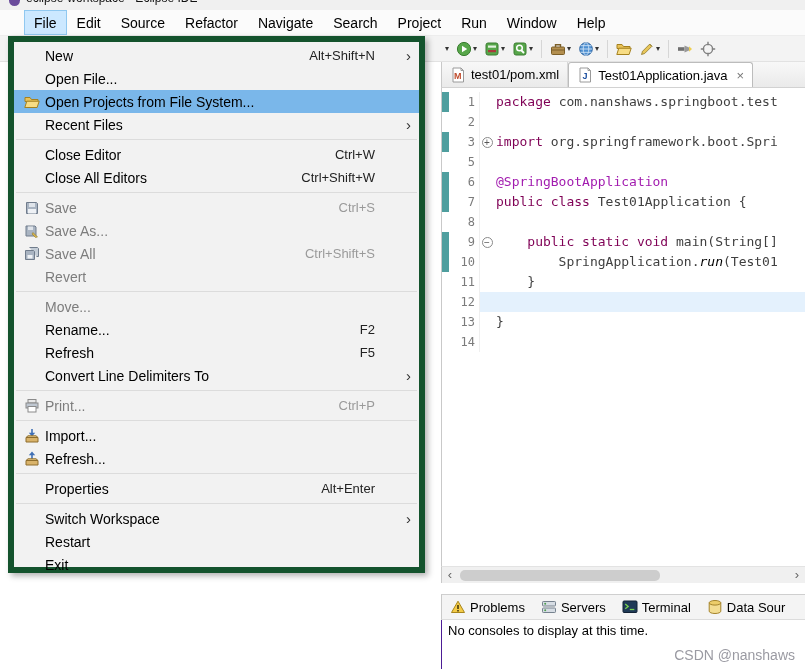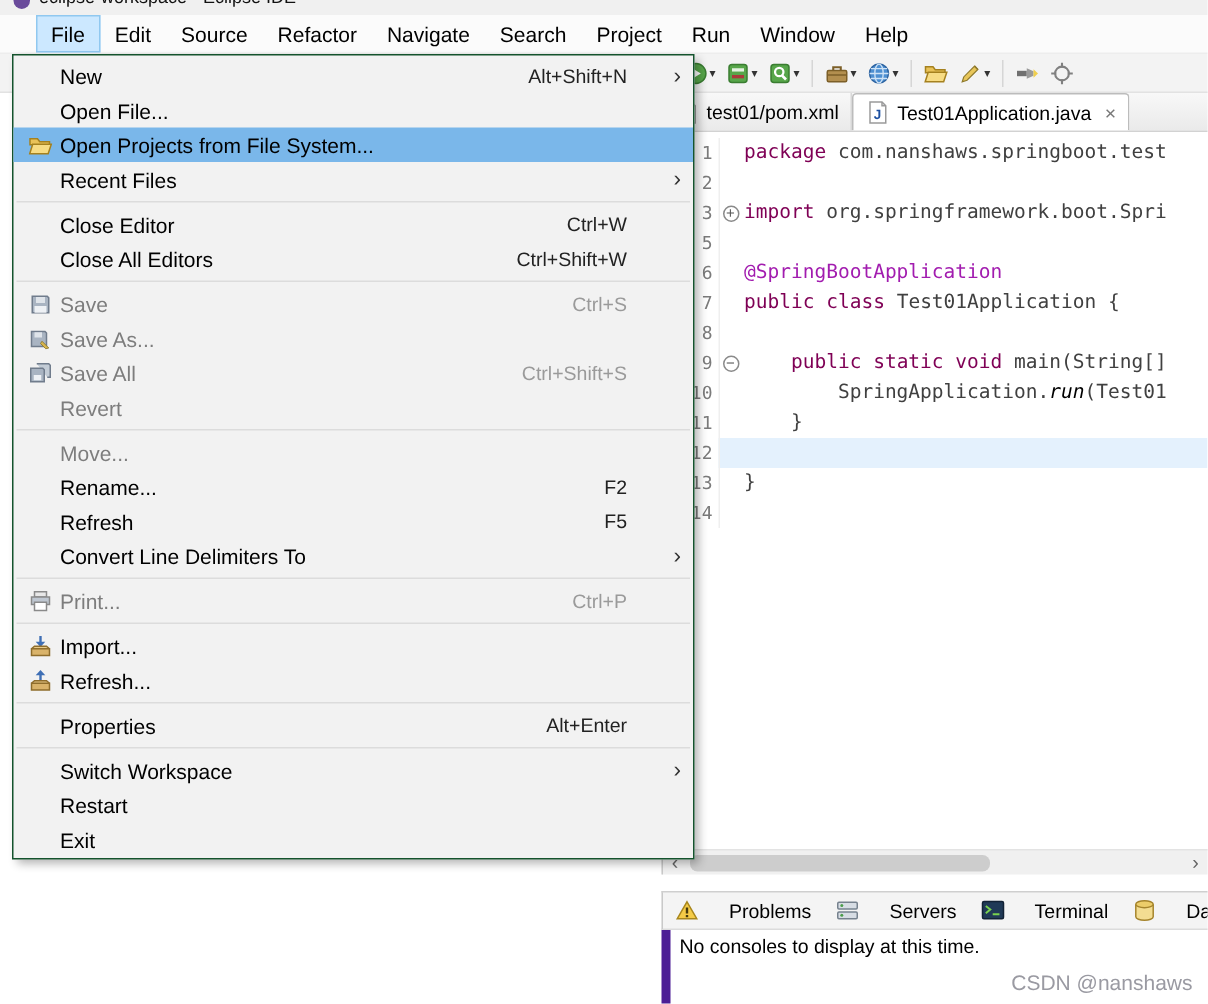--- a/index.html
+++ b/index.html
@@ -49,29 +49,29 @@
   
   .hscroll{position:absolute;left:441px;top:566px;width:364px;height:17px;background:#f0f0f0;border-left:1px solid #c9c9c9;border-top:1px solid #e3e3e3;display:flex;align-items:center}
   .hs-arrow{width:16px;text-align:center;color:#666;font-size:13px;line-height:16px}
   .hs-left::before{content:"‹"}
   .hs-right{margin-left:auto}
   .hs-right::before{content:"›"}
   .hs-thumb{height:11px;width:200px;background:#cdcdcd;border-radius:5px;flex:none;margin-left:2px}
 
   
   .btabbar{position:absolute;left:441px;top:594px;width:364px;height:26px;background:#f4f4f4;border-left:1px solid #c9c9c9;border-top:1px solid #cfcfcf;border-bottom:1px solid #dcdcdc;display:flex;align-items:center;font-size:13px;overflow:hidden}
-  .btab{display:flex;align-items:center;gap:20px;padding:0 8px;height:100%;white-space:nowrap}
-
-  
-  .console{position:absolute;left:441px;top:620px;width:364px;height:49px;background:#fff;border-left:6px solid #4c1d95}
+  .btab{display:flex;align-items:center;gap:4px;padding:0 8px;height:100%;white-space:nowrap}
+
+  
+  .console{position:absolute;left:441px;top:620px;width:364px;height:49px;background:#fff;border-left:1px solid #4c1d95}
   .console-msg{padding:3px 6px;font-size:13px}
   .watermark{position:absolute;right:10px;bottom:6px;font-size:14px;color:#9a9aa2}
 
   
-  .menu-popup{position:absolute;left:8px;top:36px;width:455px;height:537px;background:#f2f2f2;border:1px solid #14532d;box-shadow:3px 3px 6px rgba(0,0,0,.3);z-index:50;padding-top:2px;font-size:14px}
+  .menu-popup{position:absolute;left:8px;top:36px;width:417px;height:537px;background:#f2f2f2;border:6px solid #14532d;box-shadow:3px 3px 6px rgba(0,0,0,.3);z-index:50;padding-top:2px;font-size:14px}
   .mrow{display:flex;align-items:center;height:23px;padding:0 3px 0 4px}
   .mrow.sel{background:#7ab7ea}
   .mrow.dis{color:#7d7d7d}
   .mrow.dis .mi-short{color:#9a9a9a}
   .mi-icon{width:27px;flex:none;display:flex;justify-content:center;align-items:center}
   .mi-label{white-space:nowrap}
   .mi-spacer{flex:1}
   .mi-short{color:#222;margin-right:26px;font-size:13px;white-space:nowrap}
   .mi-arrow{width:15px;text-align:center;color:#333;font-size:15px;line-height:1}
   .msep{height:1px;background:#dcdcdc;margin:3px 2px}

